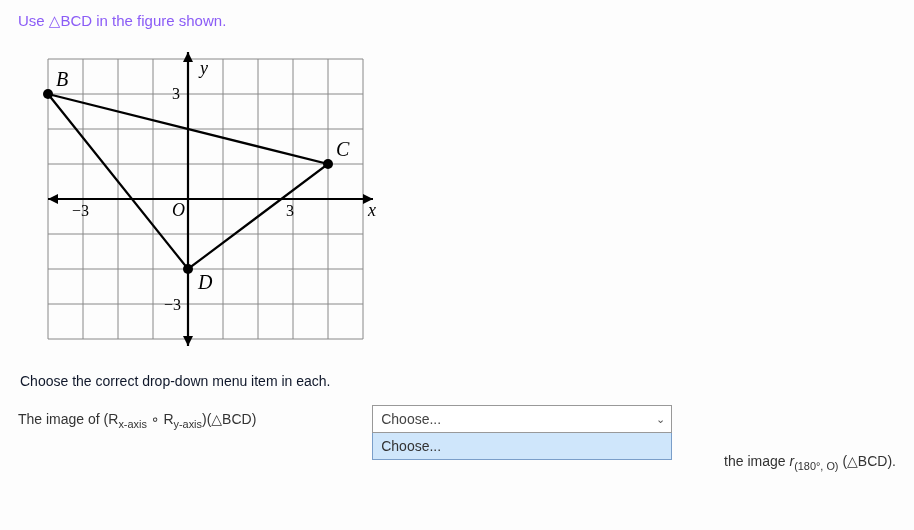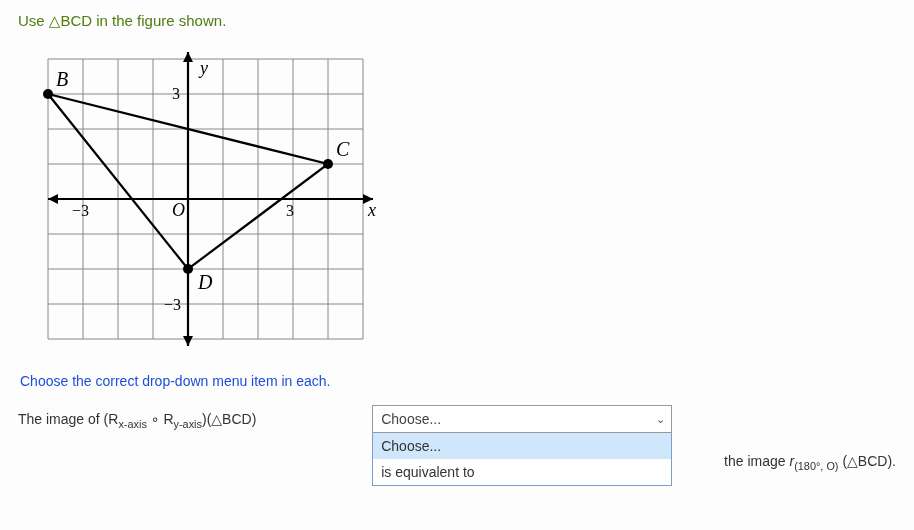--- a/index.html
+++ b/index.html
@@ -8,26 +8,26 @@
       font-size: 14px;
       color: #333;
       background: #fdfdfd;
       padding: 12px 18px;
       width: 914px;
     }
     .instruction {
       font-size: 15px;
       font-weight: 500;
       margin-bottom: 14px;
-      color: #4d7c0f;
+      color: #8b5cf6;
     }
     .figure-wrap { margin: 4px 0 16px 10px; }
     .choose-text {
       font-size: 14px;
-      color: #1d4ed8;
+      color: #0f172a;
       margin: 12px 0 16px 2px;
     }
     .prompt-row {
       display: flex;
       align-items: flex-start;
       gap: 6px;
       font-size: 14px;
       justify-content: space-between;
     }
     .prompt-lead { padding-top: 6px; white-space: nowrap; }
@@ -135,20 +135,19 @@
     The image of (R<sub>x-axis</sub> ∘ R<sub>y-axis</sub>)(<span class="tri">△</span>BCD)
   </div>
 
   <div class="dropdown-area">
     <div class="select-box">
       <span>Choose...</span>
       <span class="chev">⌄</span>
     </div>
     <div class="options">
       <div class="opt sel">Choose...</div>
-      <div class="opt">is equivalent to</div>
     </div>
   </div>
 
   <div class="prompt-tail">
     the image <i>r</i><sub>(180°, O)</sub> (<span class="tri">△</span>BCD).
   </div>
 </div>
 
 </body></html>

